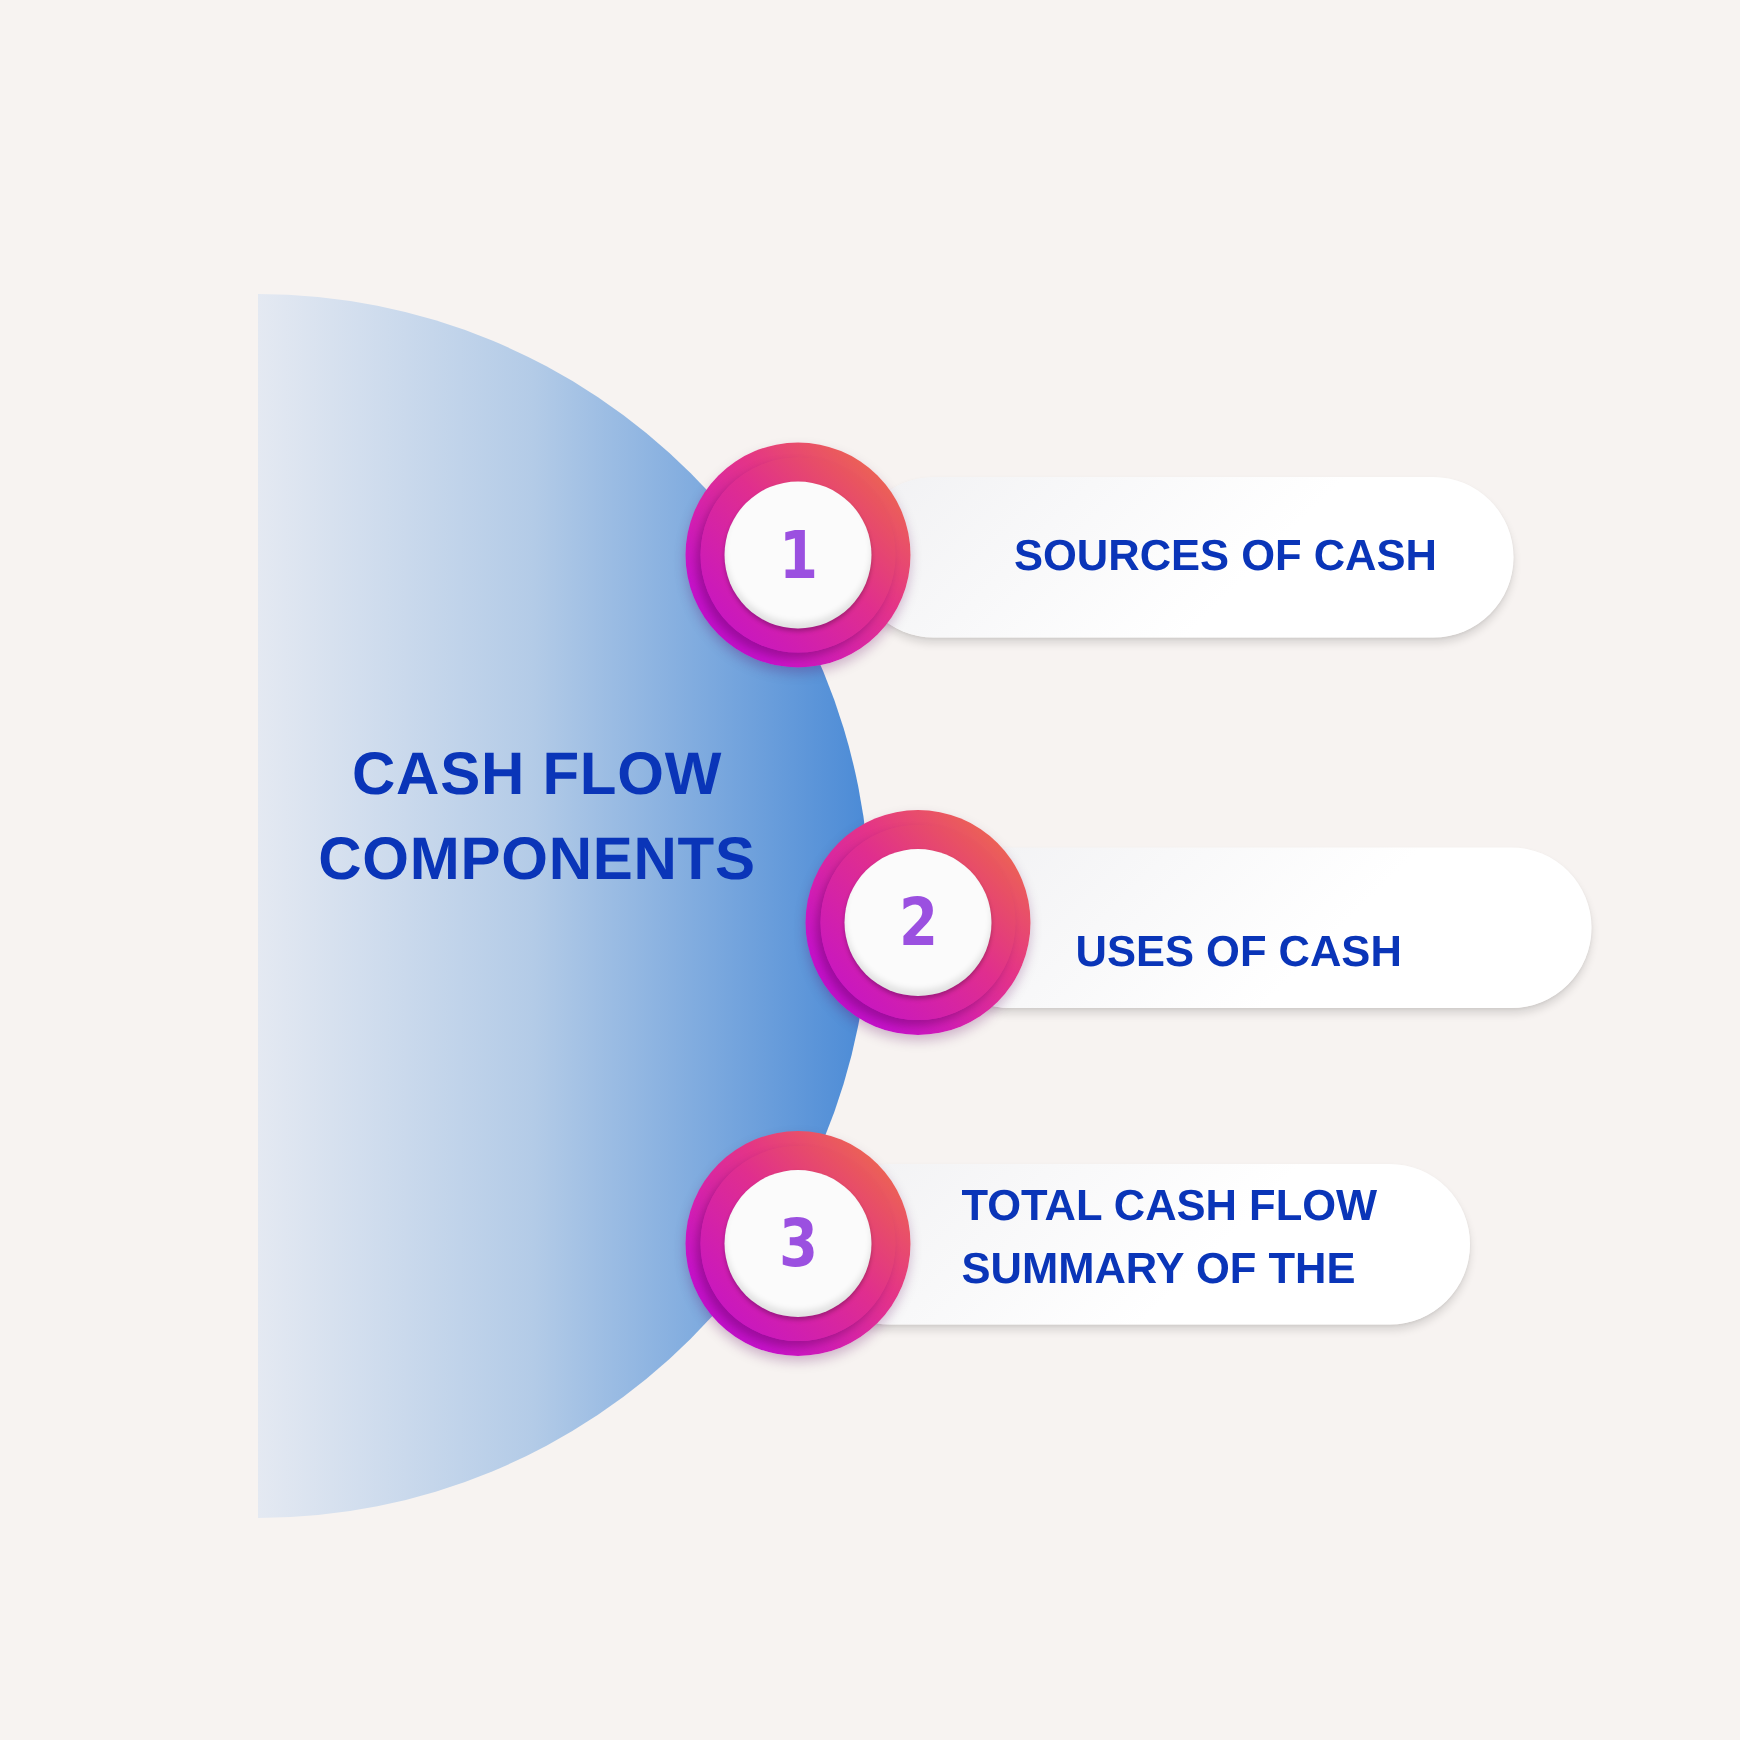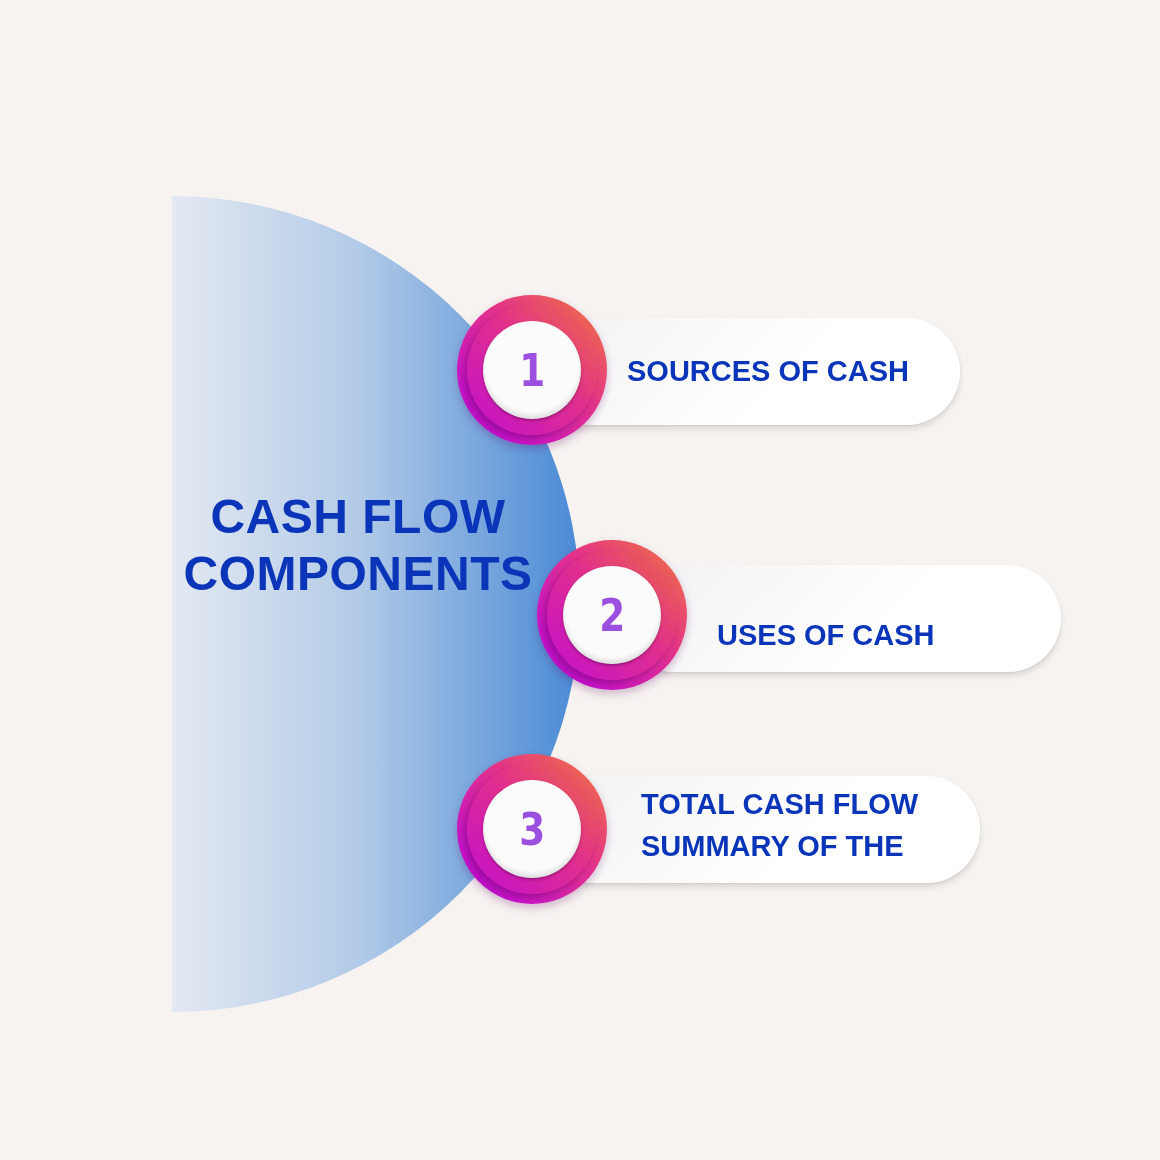--- a/index.html
+++ b/index.html
@@ -10,21 +10,21 @@
   }
   .half-circle {
     position: absolute; left: 172px; top: 196px;
     width: 408px; height: 816px;
     border-radius: 0 408px 408px 0;
     background: linear-gradient(to right, #e4e9f2 0%, #b3cbe7 45%, #4a8ad6 100%);
   }
   .main-title {
     position: absolute; left: 172px; top: 488px; width: 372px;
     text-align: center; color: #0a35b8;
-    font-weight: bold; font-size: 48px; line-height: 57px;
+    font-weight: bold; font-size: 40px; line-height: 57px;
     letter-spacing: 0.5px;
   }
   .main-title span { display: block; }
   .pill {
     position: absolute; height: 107px; border-radius: 54px;
     background: linear-gradient(135deg, #f1f1f3 0%, #ffffff 60%, #ffffff 100%);
     box-shadow: 0 4px 6px rgba(0,0,0,0.12), 0 1px 2px rgba(0,0,0,0.06);
   }
   .pill-label {
     position: absolute; color: #0a35b8; font-weight: bold;
@@ -55,21 +55,21 @@
 </head>
 <body>
 
 <div class="half-circle"></div>
 
 <div class="main-title">
   <span>CASH FLOW</span>
   <span>COMPONENTS</span>
 </div>
 
-<div class="pill" style="left:520px; top:318px; width:440px;">
+<div class="pill" style="left:569px; top:318px; width:440px;">
   <div class="pill-label" style="left:107px; top:32px;">SOURCES OF CASH</div>
 </div>
 <div class="badge" style="left:457px; top:295px;">
   <div class="badge-ring"></div>
   <div class="badge-inner">
     <span class="badge-num">1</span>
   </div>
 </div>
 
 <div class="pill" style="left:620px; top:565px; width:441px;">

